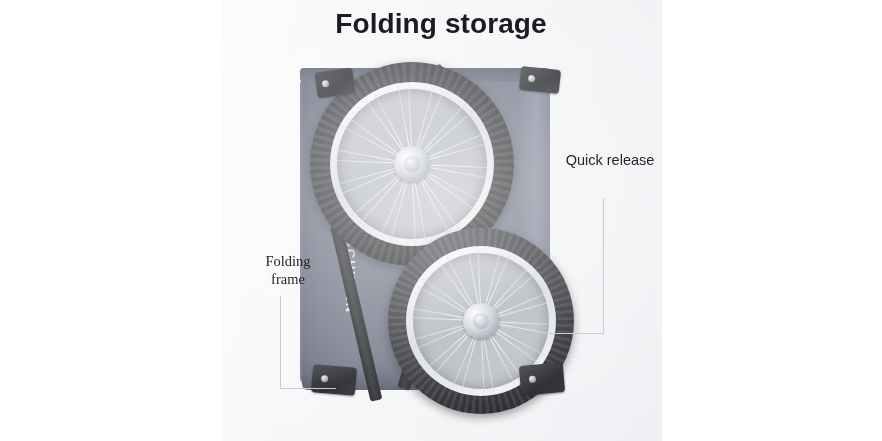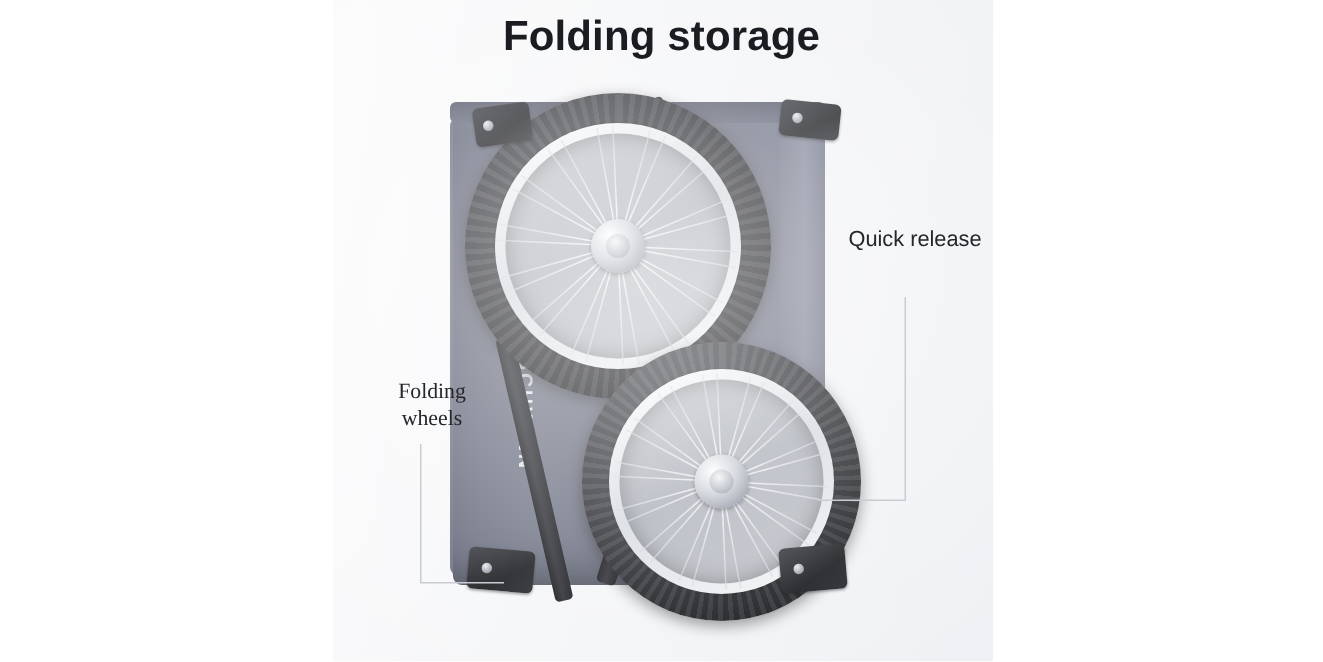--- a/index.html
+++ b/index.html
@@ -216,18 +216,18 @@
   <div id="title">Folding storage</div>
 
   <div class="callout" id="cal-qr">
     <div>Quick release</div>
   </div>
   <div class="lead lead-v" style="left:603px;top:198px;height:136px;"></div>
   <div class="lead lead-h" style="left:545px;top:333px;width:59px;"></div>
 
   <div class="callout" id="cal-ff">
     <div>Folding</div>
-    <div>wheels</div>
+    <div>frame</div>
   </div>
   <div class="lead lead-v" style="left:280px;top:296px;height:92px;"></div>
   <div class="lead lead-h" style="left:280px;top:388px;width:56px;"></div>
 
 </div>
 
 </body></html>

